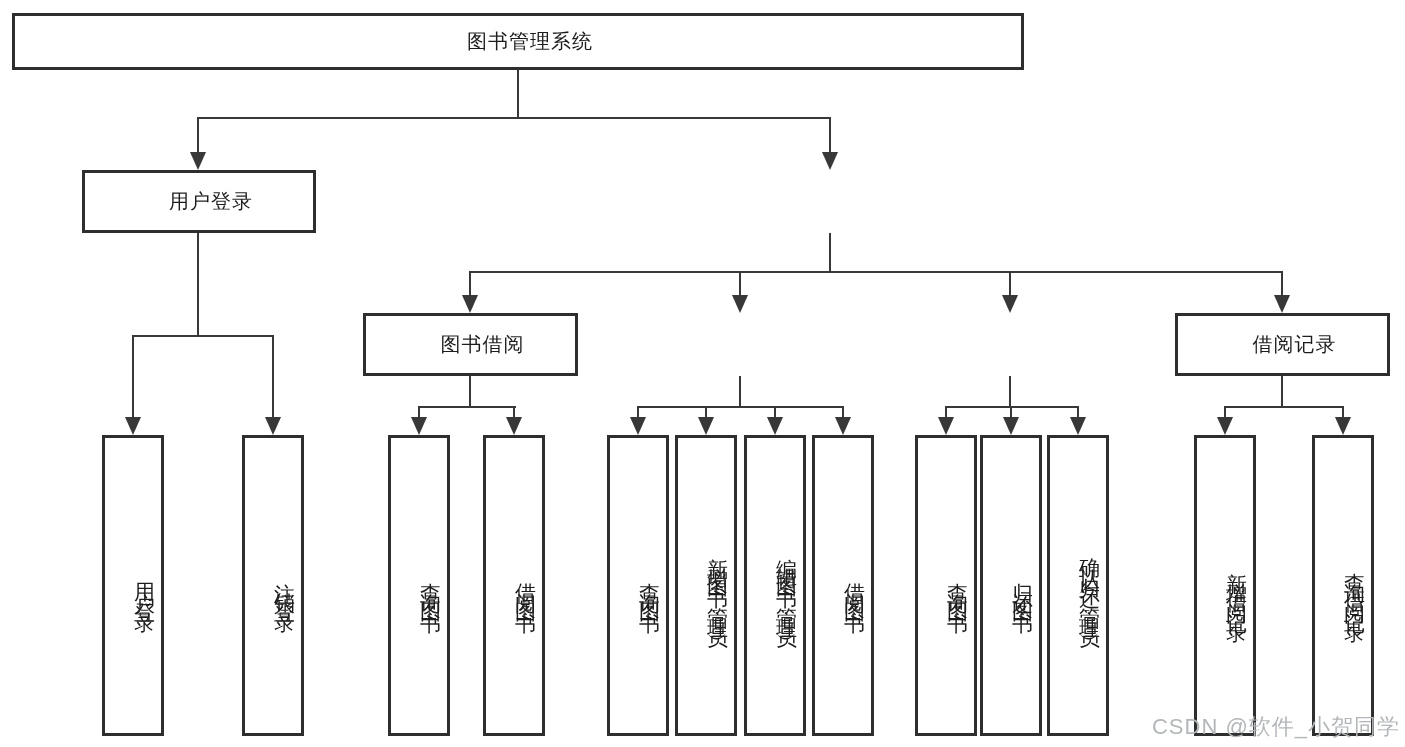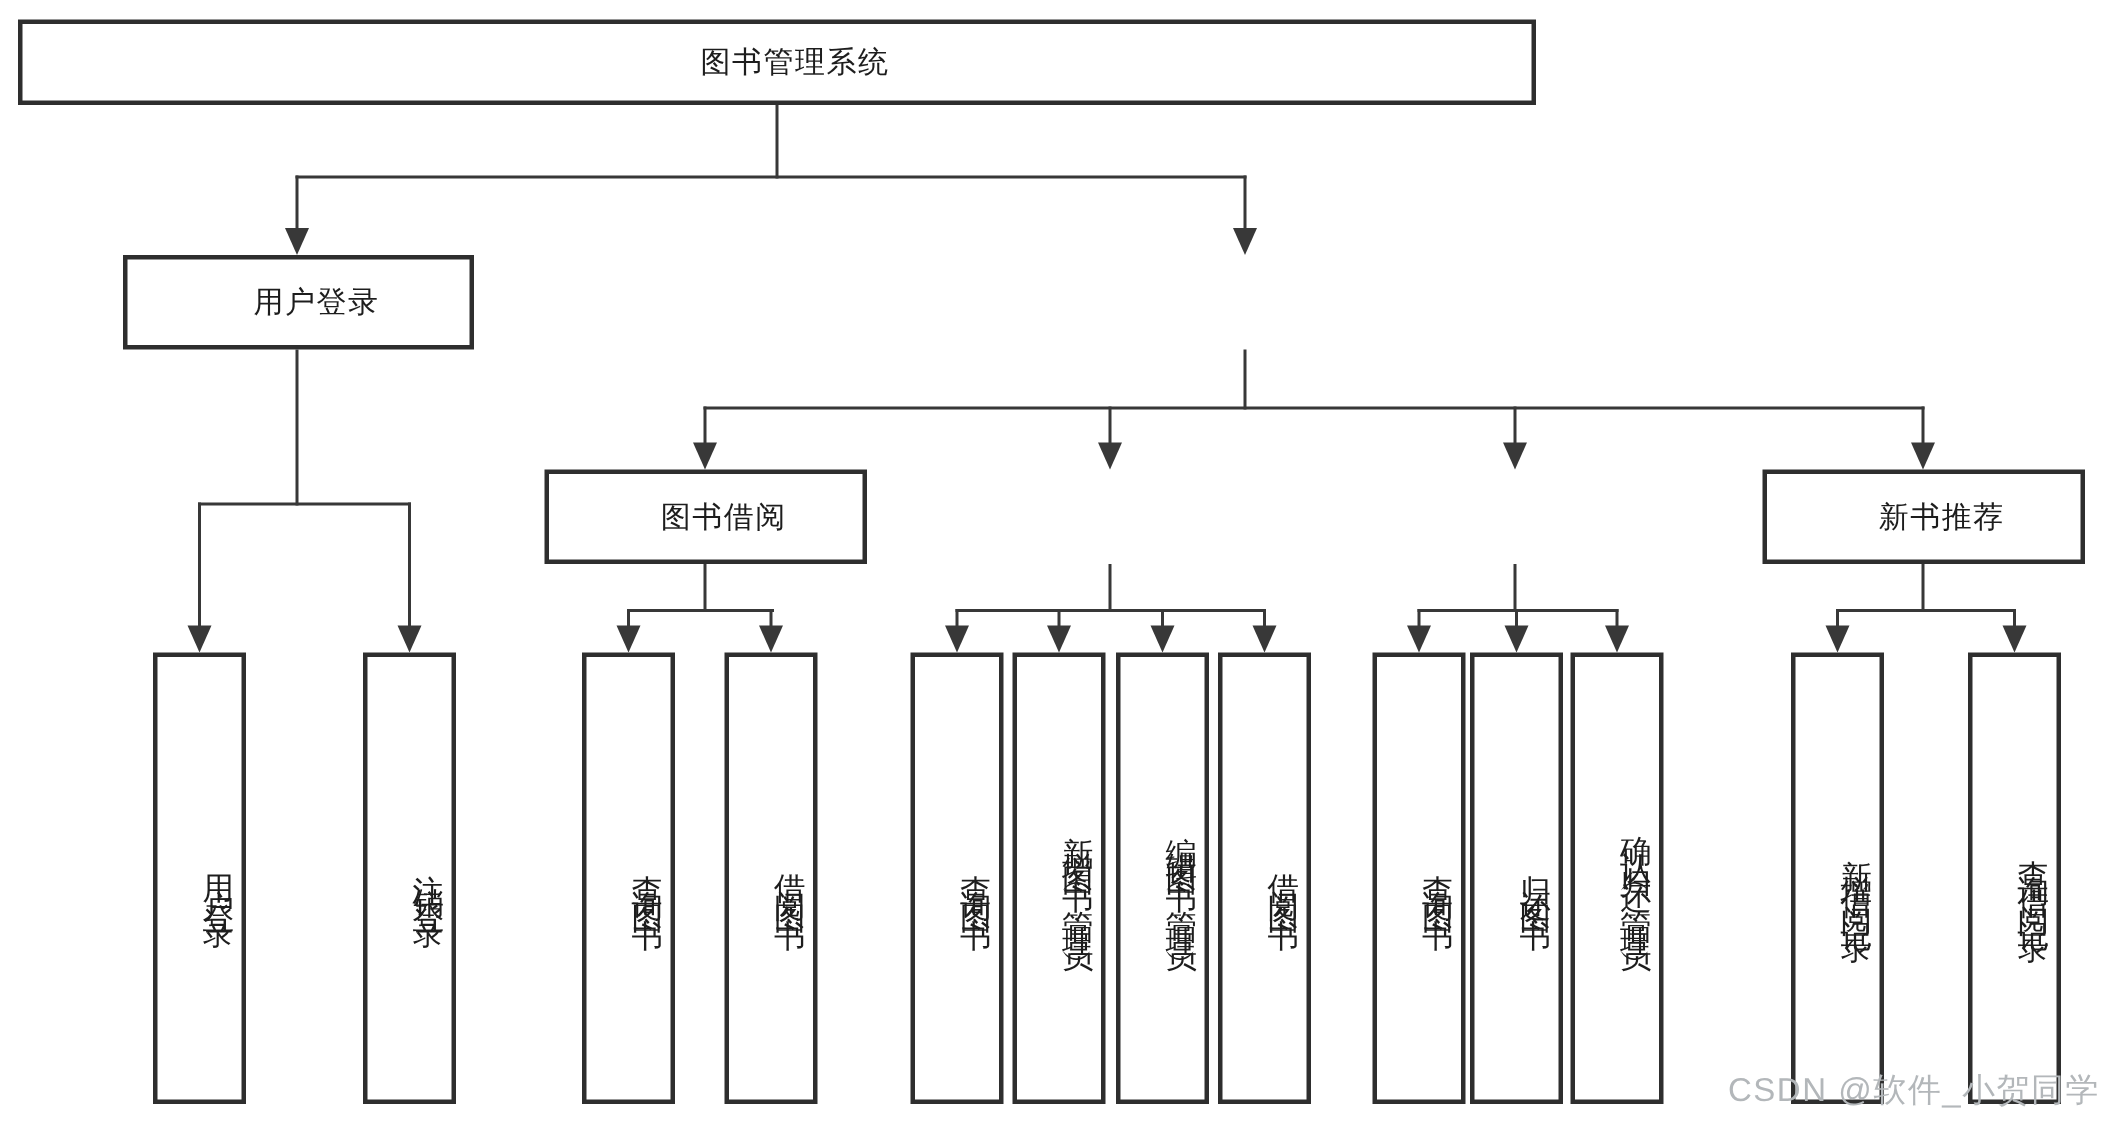--- a/index.html
+++ b/index.html
@@ -64,21 +64,21 @@
   </div>
 
   <div class="box" style="left:82px; top:170px; width:234px; height:63px;">
     <span class="h-label">用户登录</span>
   </div>
 
   <div class="box" style="left:363px; top:313px; width:215px; height:63px;">
     <span class="h-label">图书借阅</span>
   </div>
   <div class="box" style="left:1175px; top:313px; width:215px; height:63px;">
-    <span class="h-label">新书推荐</span>
+    <span class="h-label">借阅记录</span>
   </div>
 
   <div class="box" style="left:102px; top:435px; width:62px; height:301px;">
     <span class="v-label">用户登录</span>
   </div>
   <div class="box" style="left:242px; top:435px; width:62px; height:301px;">
     <span class="v-label">注销登录</span>
   </div>
 
   <div class="box" style="left:388px; top:435px; width:62px; height:301px;">

